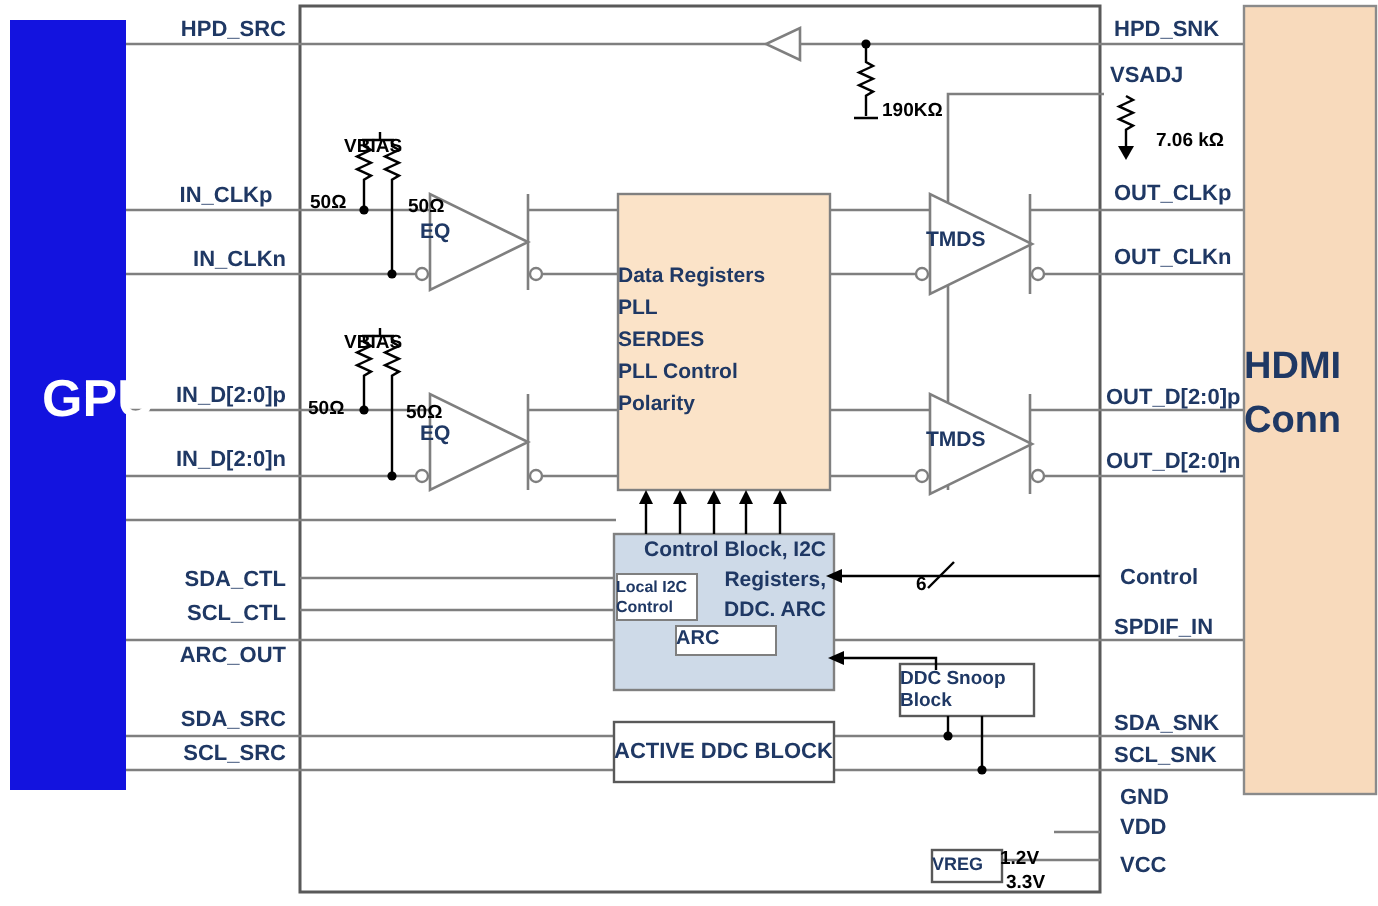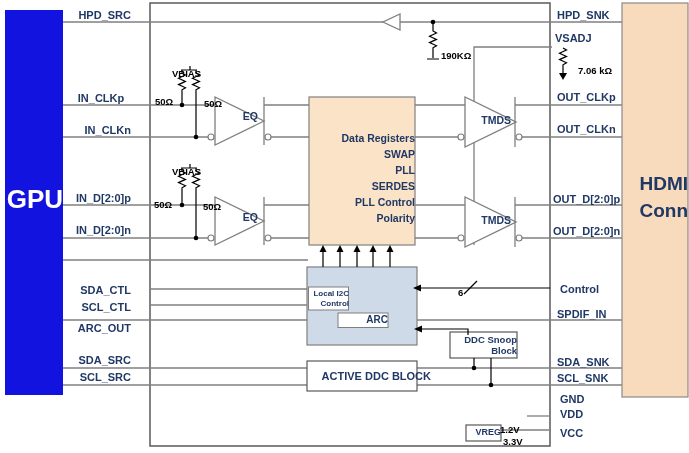--- a/index.html
+++ b/index.html
@@ -1,23 +1,23 @@
 <!DOCTYPE html>
 <html><head>
 <meta charset="utf-8">
 <style>
   html,body{margin:0;padding:0;background:#fff;}
   #stage{position:relative;width:689px;height:453px;background:#fff;overflow:hidden;
          font-family:"Liberation Sans",sans-serif;}
   #stage svg{position:absolute;left:0;top:0;}
   .lbl{position:absolute;font-weight:bold;color:#1F3864;font-size:11px;line-height:12px;white-space:nowrap;}
-  .lbl.right{text-align:right;}
+  .lbl.right{text-align:right;margin-left:12px;}
   .ann{position:absolute;font-weight:bold;color:#000;font-size:9.5px;line-height:10px;white-space:nowrap;margin-top:16px;}
-  .blktxt{position:absolute;font-weight:bold;color:#1F3864;text-align:right;white-space:nowrap;}
-  #gpu-label{left:5px;top:184px;width:58px;font-size:26px;color:#fff;}
+  .blktxt{position:absolute;font-weight:bold;color:#1F3864;text-align:left;white-space:nowrap;}
+  #gpu-label{left:5px;top:184px;width:58px;font-size:26px;color:#fff;padding-left:16px;}
   #hdmi-label{left:622px;top:170px;width:66px;font-size:19px;line-height:27px;}
   #core-label{left:309px;top:130px;width:106px;font-size:10.5px;line-height:16px;}
   #ctrl-label{left:305px;top:268px;width:108px;font-size:10.5px;line-height:15px;text-align:right;}
   #local-label{left:308px;top:289px;width:41px;font-size:8px;line-height:10px;}
   #arc-label{left:338px;top:314px;width:50px;font-size:10px;}
   #snoop-label{left:450px;top:334px;width:67px;font-size:9.5px;line-height:11px;}
   #active-label{left:307px;top:370px;width:124px;font-size:11px;}
   #vreg-label{left:466px;top:427px;width:35px;font-size:9px;}
   .eqt{font-size:10.5px;}
 </style>
@@ -140,25 +140,29 @@
   </g>
 </svg>
 
 <div class="blktxt" id="gpu-label">GPU</div>
 <div class="blktxt" id="hdmi-label">
   <div>HDMI</div>
   <div>Conn</div>
 </div>
 <div class="blktxt" id="core-label">
   <div>Data Registers</div>
-  <div>SWAP</div>
   <div>PLL</div>
   <div>SERDES</div>
   <div>PLL Control</div>
   <div>Polarity</div>
+</div>
+<div class="blktxt" id="ctrl-label">
+  <div>Control Block, I2C</div>
+  <div>Registers,</div>
+  <div>DDC. ARC</div>
 </div>
 <div class="blktxt" id="local-label">
   <div>Local I2C</div>
   <div>Control</div>
 </div>
 <div class="blktxt" id="arc-label">ARC</div>
 <div class="blktxt" id="snoop-label">
   <div>DDC Snoop</div>
   <div>Block</div>
 </div>

